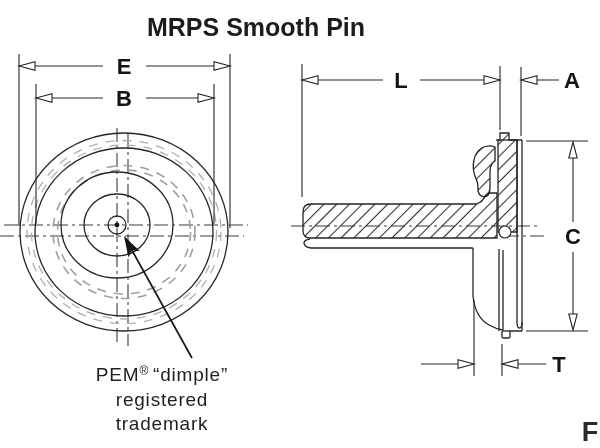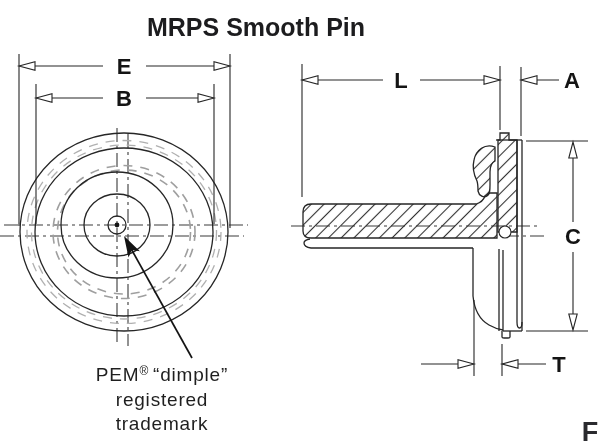--- a/index.html
+++ b/index.html
@@ -2,20 +2,21 @@
 <html><head>
 <meta charset="utf-8">
 <style>
   html,body{margin:0;padding:0;background:#fff;}
   .canvas{
     position:relative;
     width:600px;height:448px;
     background:#ffffff;
     font-family:"Liberation Sans", sans-serif;
     overflow:hidden;
+    border-radius:16px;
   }
   svg text{font-family:"Liberation Sans", sans-serif;}
   .title-text{font-size:25px;font-weight:700;fill:#1c1c1e;}
   .dim-label{font-size:22px;font-weight:700;fill:#141414;}
   .note-text{font-size:19px;font-weight:400;fill:#1f1f1f;letter-spacing:0.8px;}
   .fig-label{font-size:27px;font-weight:700;fill:#2a2a2e;}
   .solid-line{stroke:#262626;stroke-width:1.3;fill:none;}
   .thin-line{stroke:#262626;stroke-width:1.1;fill:none;}
   .centerline{stroke:#3a3a3a;stroke-width:1.1;fill:none;stroke-dasharray:14 4 3 4;}
   .dash-ring{stroke:#b0b0b0;stroke-width:1.3;fill:none;stroke-dasharray:9 8;}

